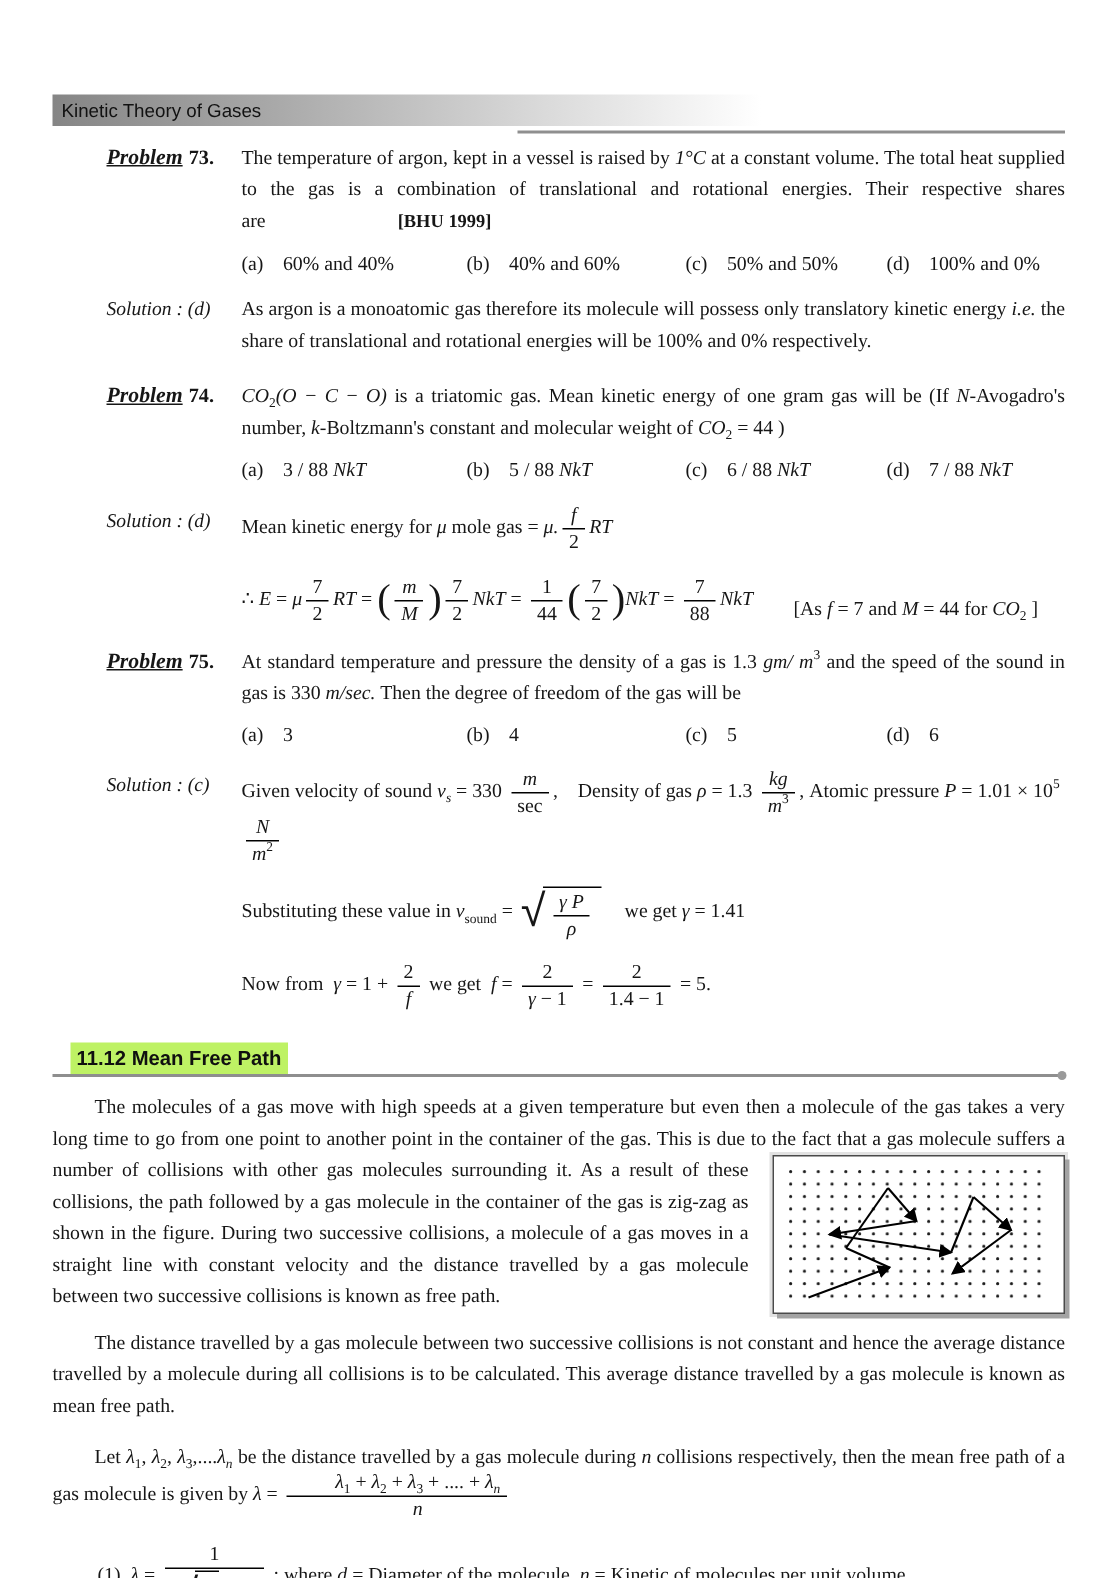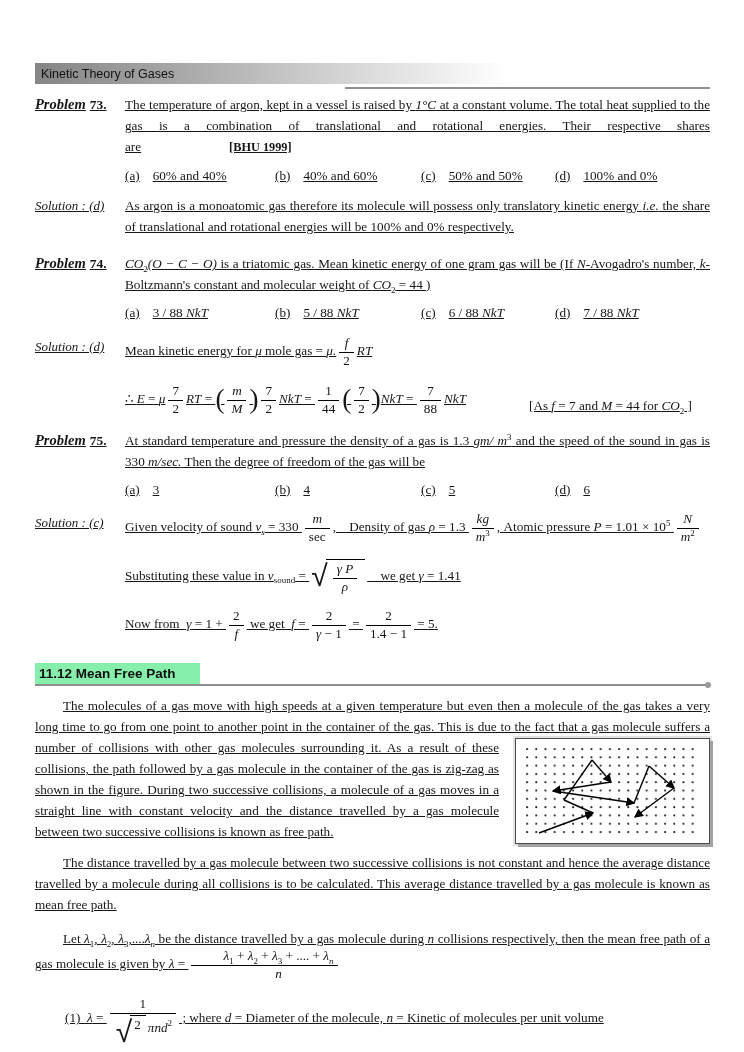--- a/index.html
+++ b/index.html
@@ -1,28 +1,28 @@
 <!DOCTYPE html>
 <html><head>
 <meta charset="utf-8">
 <style>
   html,body{margin:0;padding:0;background:#fff;}
   body{width:744px;height:1052px;overflow:hidden;color:#161616;
        font-family:"Liberation Serif","DejaVu Serif",serif;font-size:13.2px;line-height:21px;}
-  .page{box-sizing:border-box;width:744px;height:1052px;padding:63px 34px 0 35px;position:relative;text-decoration:underline;}
+  .page{box-sizing:border-box;width:744px;height:1052px;padding:63px 34px 0 35px;position:relative;}
 
   
   .topbar{position:relative;height:21px;
           background:linear-gradient(90deg,#858585 0%,#a9a9a9 22%,#d9d9d9 48%,#ffffff 70%);}
   .topbar-title{display:inline-block;padding-left:6px;font-family:"Liberation Sans","DejaVu Sans",sans-serif;
                 font-size:12.5px;line-height:21px;color:#111;}
   .topbar-rule{position:absolute;left:310px;right:0;top:24px;height:2px;background:#8f8f8f;}
 
   
-  .problem{margin-top:10px;}
+  .problem{margin-top:10px;margin-left:36px;}
   .prow{display:flex;align-items:flex-start;}
   .side{flex:0 0 90px;}
   .content{flex:1;min-width:0;}
   .pword{font-weight:bold;font-style:italic;text-decoration:underline;font-size:14.5px;}
   .pnum{font-weight:bold;font-size:13.5px;margin-left:4px;}
   .slabel{font-style:italic;font-size:13px;}
   .qtext{text-align:justify;}
   .m-tag{font-weight:bold;font-size:12.3px;margin-left:88px;white-space:nowrap;}
 
   .opts{display:flex;margin-top:7px;}
@@ -47,22 +47,22 @@
   .m-frac{display:inline-flex;flex-direction:column;vertical-align:middle;text-align:center;margin:0 3px;}
   .m-num{display:block;padding:0 4px 1px;border-bottom:1px solid #000;line-height:1.1;}
   .m-den{display:block;padding:1px 4px 0;line-height:1.1;}
   .m-bp{font-size:27px;font-weight:300;vertical-align:middle;line-height:0;position:relative;top:-1px;}
   .m-sqrt{display:inline-flex;align-items:flex-start;vertical-align:middle;margin:0 2px;}
   .m-rad{font-size:30px;line-height:0.9;font-family:"DejaVu Sans",sans-serif;font-weight:200;margin-right:-2px;transform:translateY(3px);}
   .m-radc{display:inline-flex;align-items:flex-end;border-top:1.6px solid #000;padding:2px 5px 0 4px;}
 
   
   .sechead{position:relative;border-bottom:2px solid #8e8e8e;margin:22px 0 8px;height:21px;}
-  .sechead-title{display:inline-block;background:#86efac;font-family:"Liberation Sans","DejaVu Sans",sans-serif;
-                 font-weight:bold;font-size:13.5px;line-height:19px;padding:1px 24px 1px 4px;color:#101010;}
+  .sechead-title{display:inline-block;background:#bef264;font-family:"Liberation Sans","DejaVu Sans",sans-serif;
+                 font-weight:bold;font-size:13.5px;line-height:19px;padding:1px 4px 1px 4px;color:#101010;margin-left:12px;}
   .sechead-dot{position:absolute;right:-1px;bottom:-4px;width:6px;height:6px;border-radius:50%;background:#9a9a9a;}
   .para{margin:9px 0 10px;text-align:justify;text-indent:28px;}
   .mpara{margin-top:13px;}
   .item{margin:16px 0 14px 30px;}
 
   
   .figwrap{float:right;width:195px;height:106px;box-sizing:border-box;margin:1px 0 6px 16px;
            background:#fff;border:1px solid #4a4a4a;box-shadow:3px 3px 0 #a3a3a3,0 0 0 2px #e2e2e2;padding:6px;}
   .figwrap svg{display:block;}
 </style>

